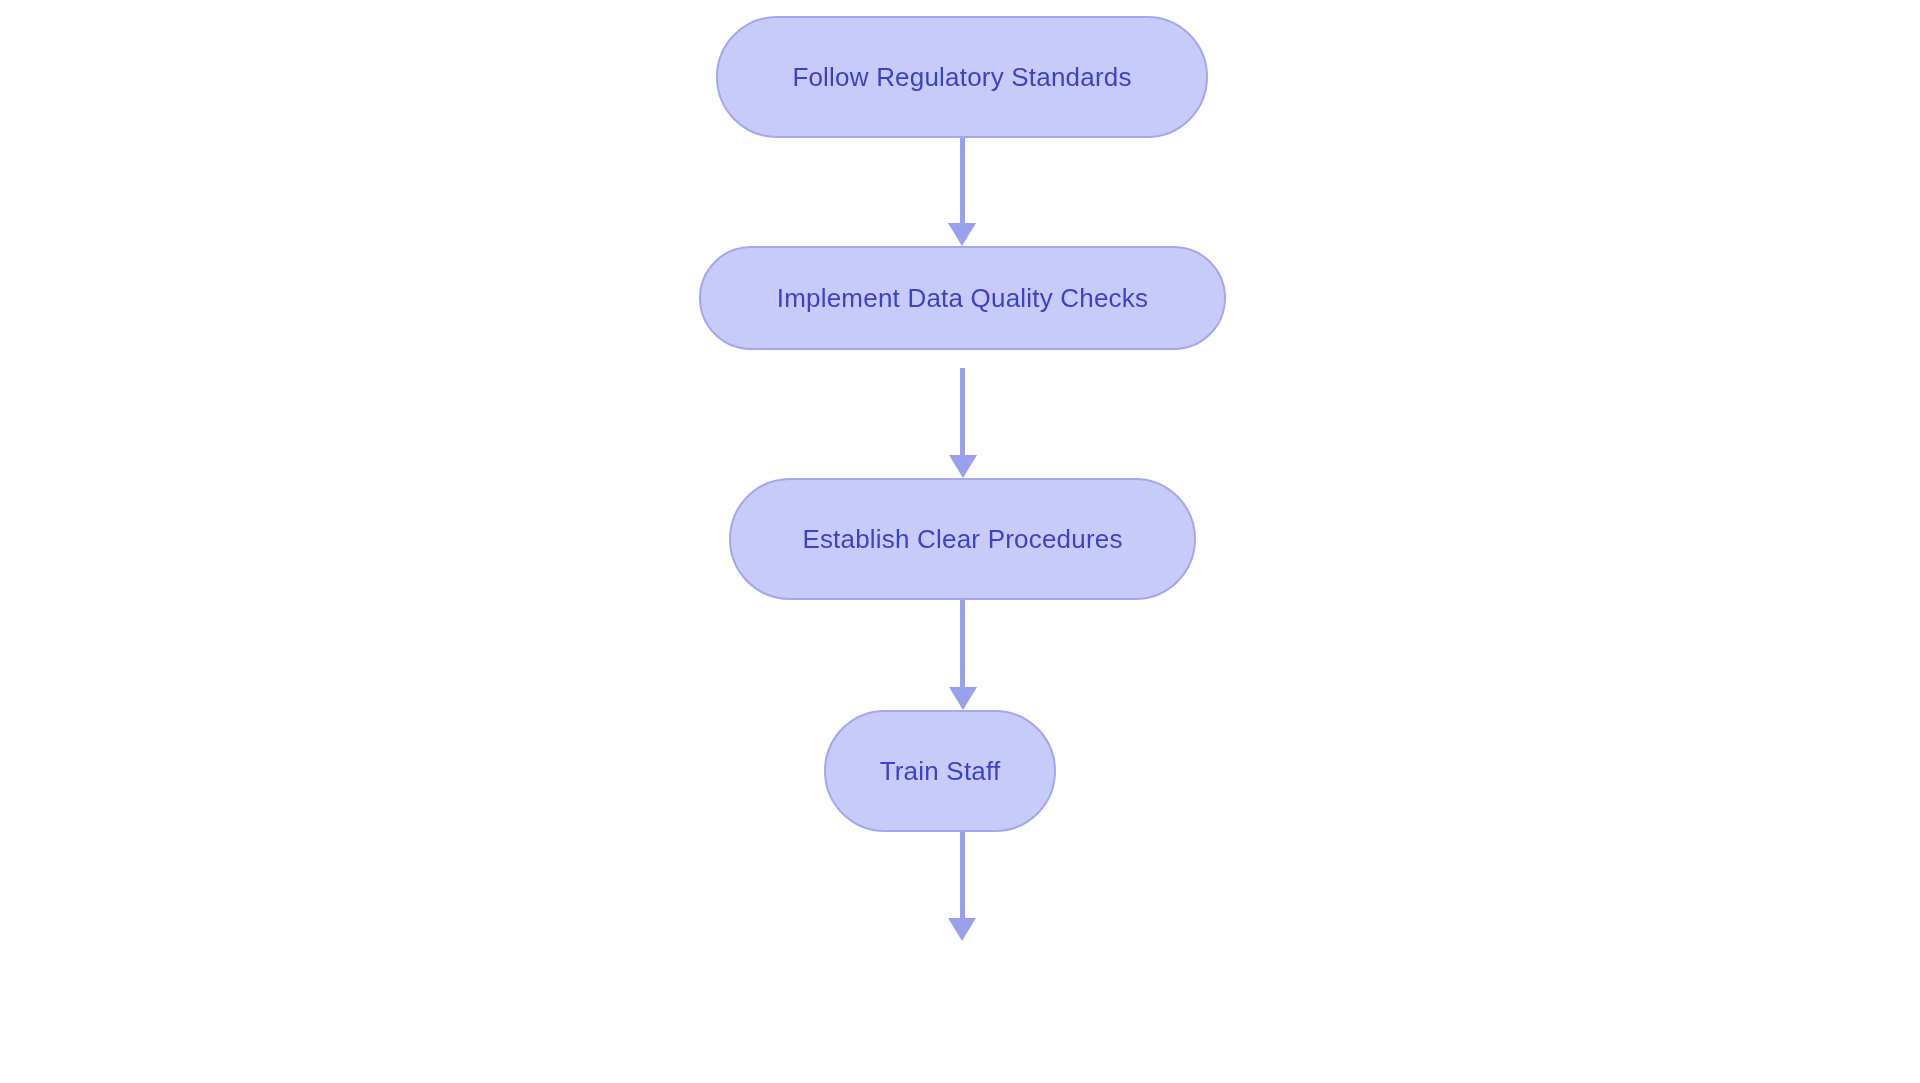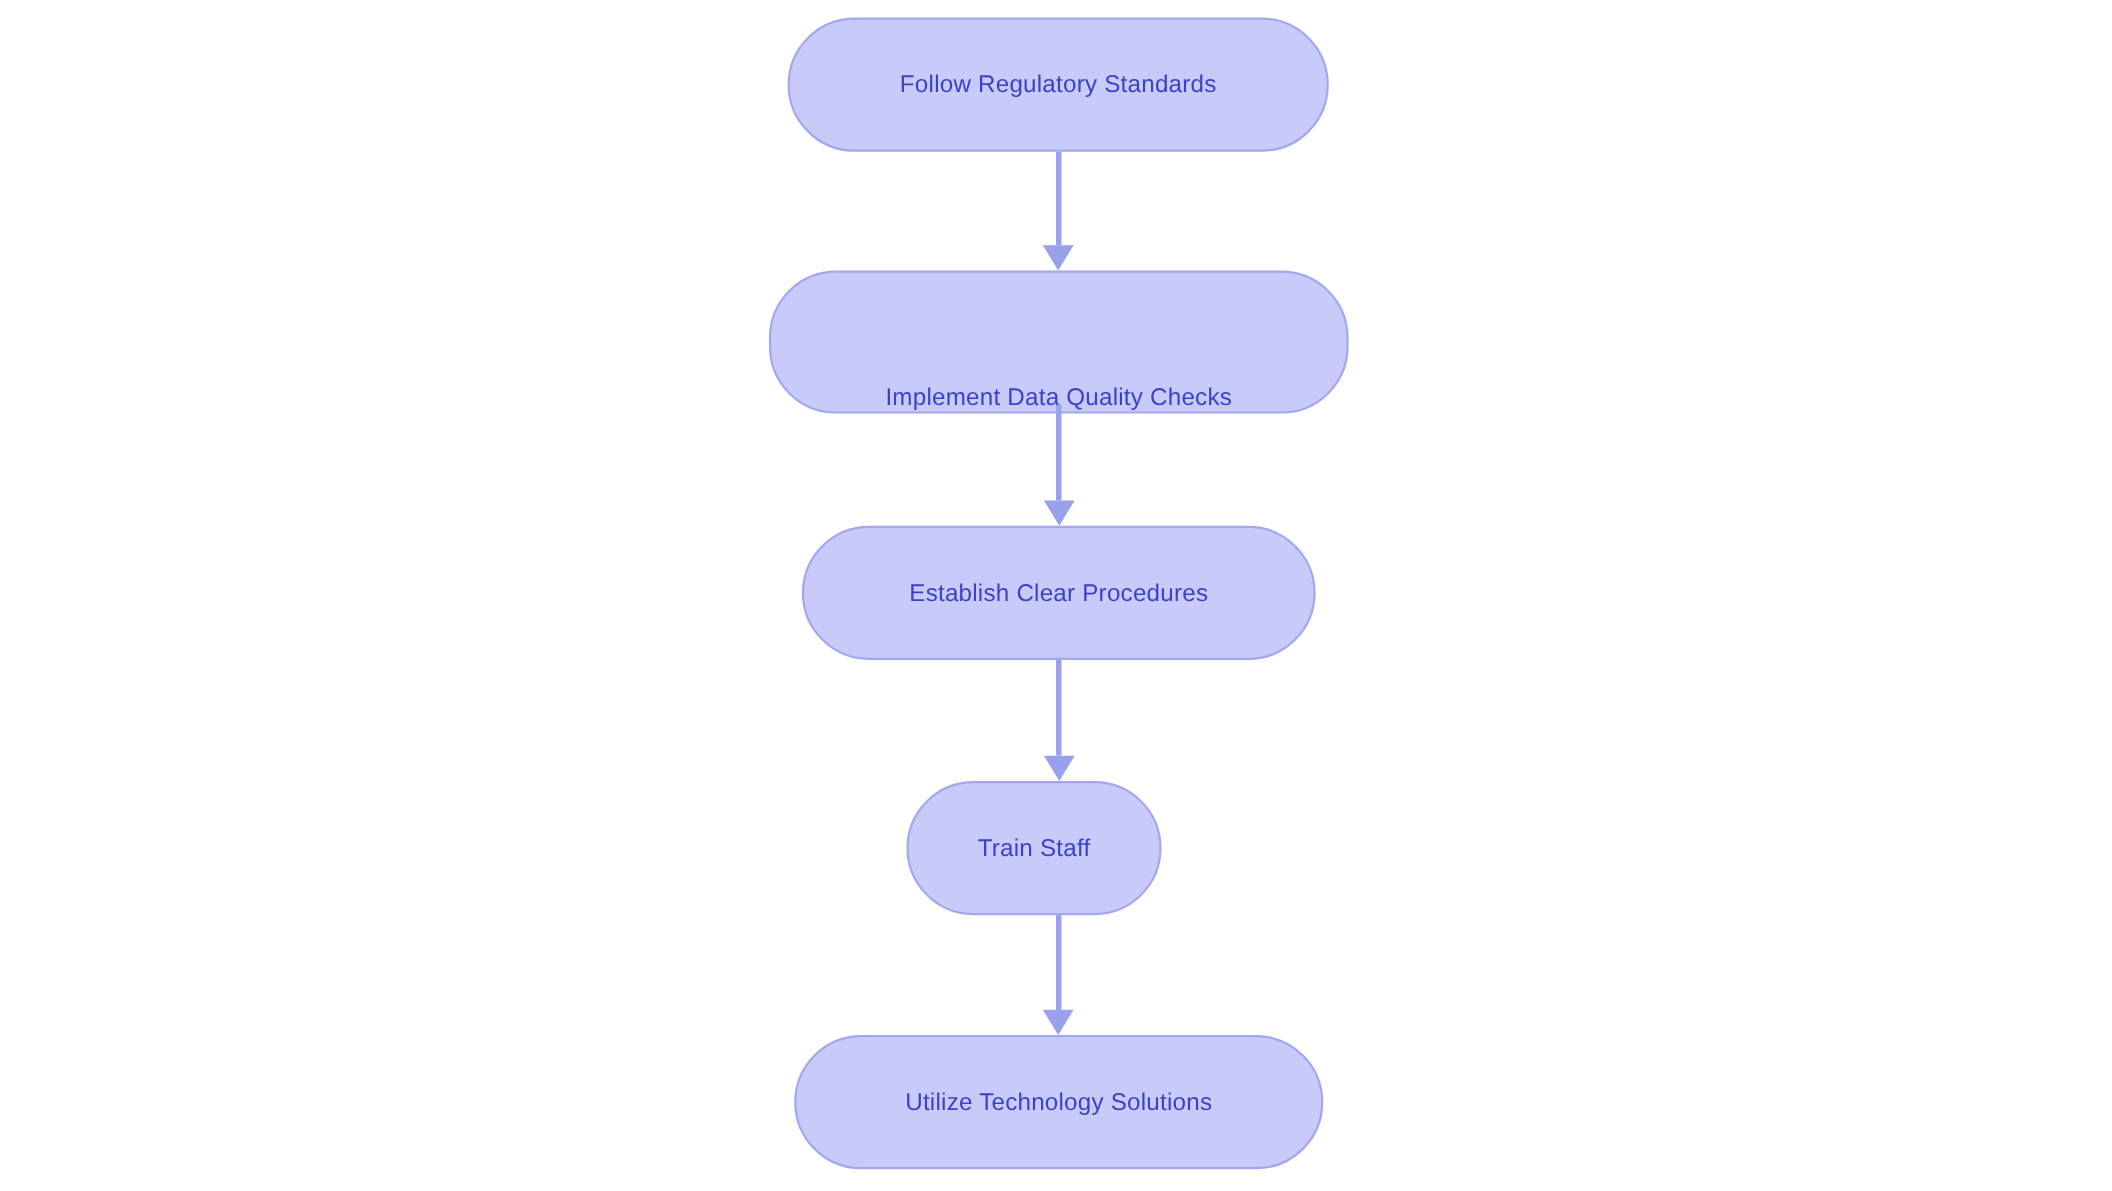--- a/index.html
+++ b/index.html
@@ -20,21 +20,21 @@
     box-sizing: border-box;
     background: var(--node-fill, #c8cbfa);
     border: 2px solid var(--node-border, #a2a7f0);
     border-radius: 61px;
     display: flex;
     align-items: center;
     justify-content: center;
   }
   .node-label {
     color: var(--node-text, #3b42c9);
-    font-size: 22px;
+    font-size: 26px;
     letter-spacing: 0.2px;
     white-space: nowrap;
     text-align: center;
   }
   .arrow {
     position: absolute;
     width: 28px;
     display: flex;
     flex-direction: column;
     align-items: center;
@@ -52,31 +52,28 @@
     border-top: 23px solid var(--arrow-color, #99a1ed);
   }
 </style>
 </head>
 <body>
 
 <div id="canvas" style="width: 1920px; height: 1083px;">
     <div class="node" style="left: 716px; top: 16px; width: 492px; height: 122px;">
     <span class="node-label">Follow Regulatory Standards</span>
   </div>
-    <div class="node" style="left: 699px; top: 246px; width: 527px; height: 130px; align-items: flex-end;">
+    <div class="node" style="left: 699px; top: 246px; width: 527px; height: 104px;">
     <span class="node-label">Implement Data Quality Checks</span>
   </div>
     <div class="node" style="left: 729px; top: 478px; width: 467px; height: 122px;">
     <span class="node-label">Establish Clear Procedures</span>
   </div>
     <div class="node" style="left: 824px; top: 710px; width: 232px; height: 122px;">
     <span class="node-label">Train Staff</span>
-  </div>
-    <div class="node" style="left: 722px; top: 941px; width: 481px; height: 122px;">
-    <span class="node-label">Utilize Technology Solutions</span>
   </div>
     <div class="arrow" style="top: 138px; height: 108px; left: 948px;">
     <div class="arrow-line"></div>
     <div class="arrow-head"></div>
   </div>
     <div class="arrow" style="top: 368px; height: 110px; left: 948.5px;">
     <div class="arrow-line"></div>
     <div class="arrow-head"></div>
   </div>
     <div class="arrow" style="top: 600px; height: 110px; left: 948.5px;">

